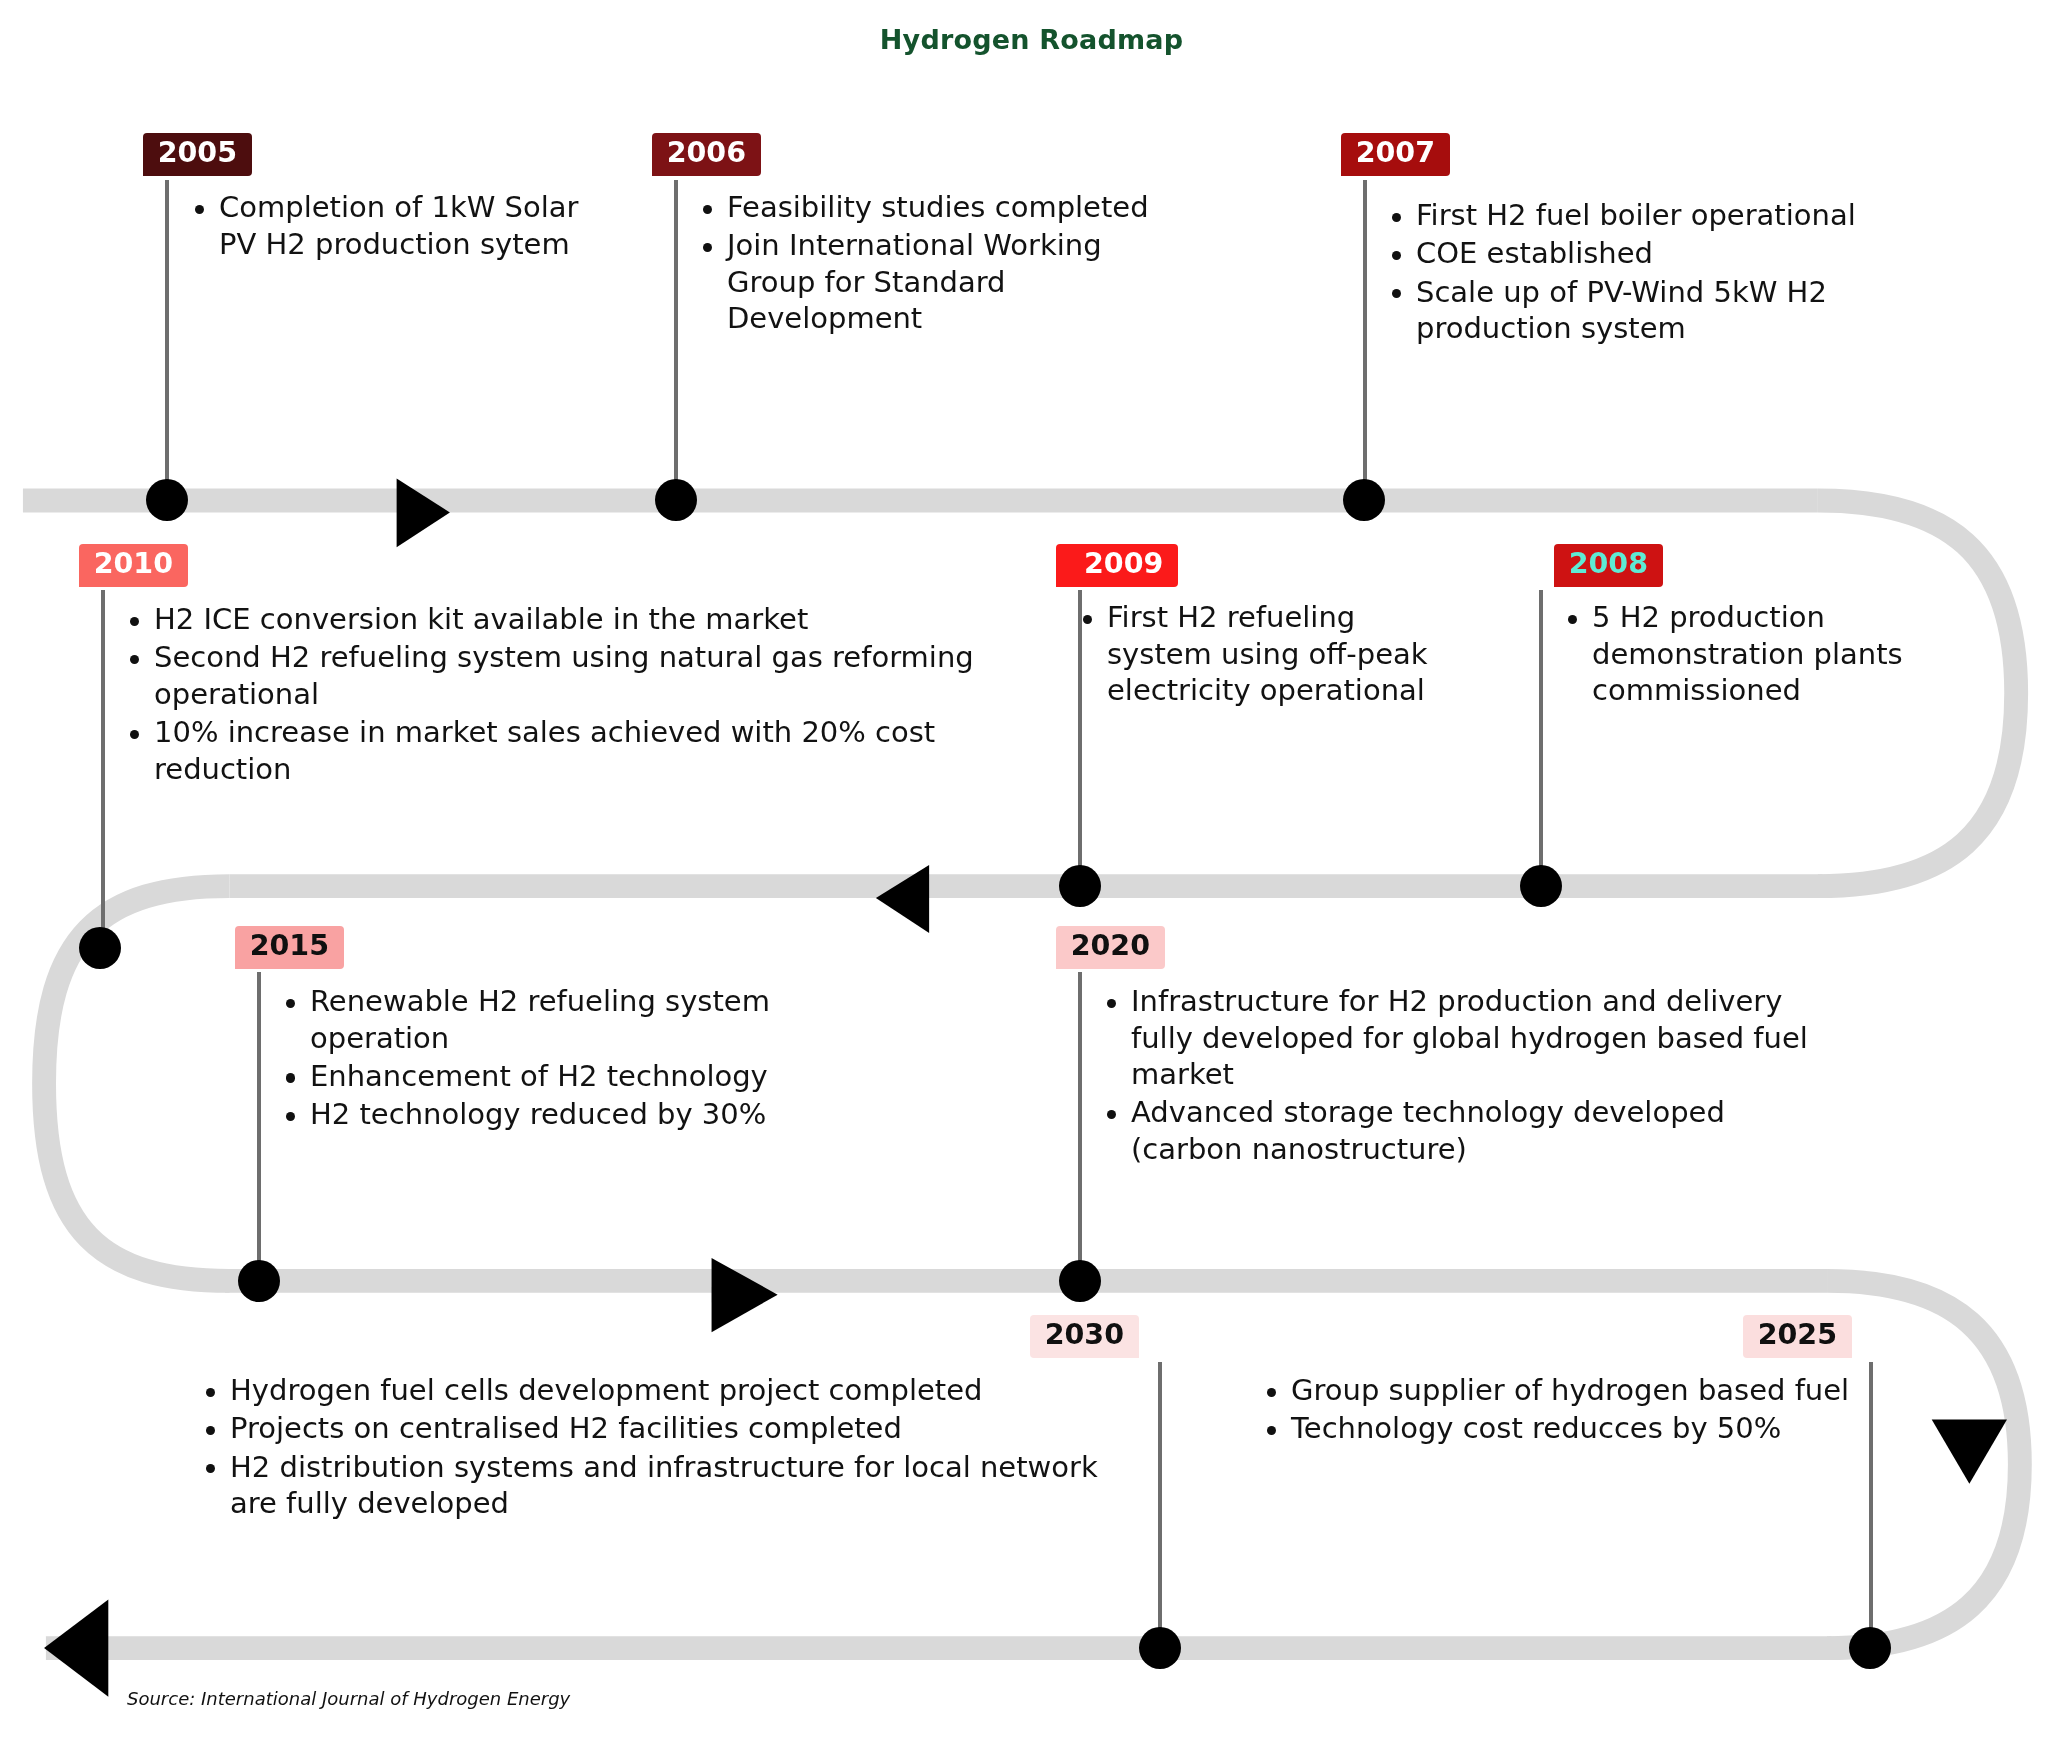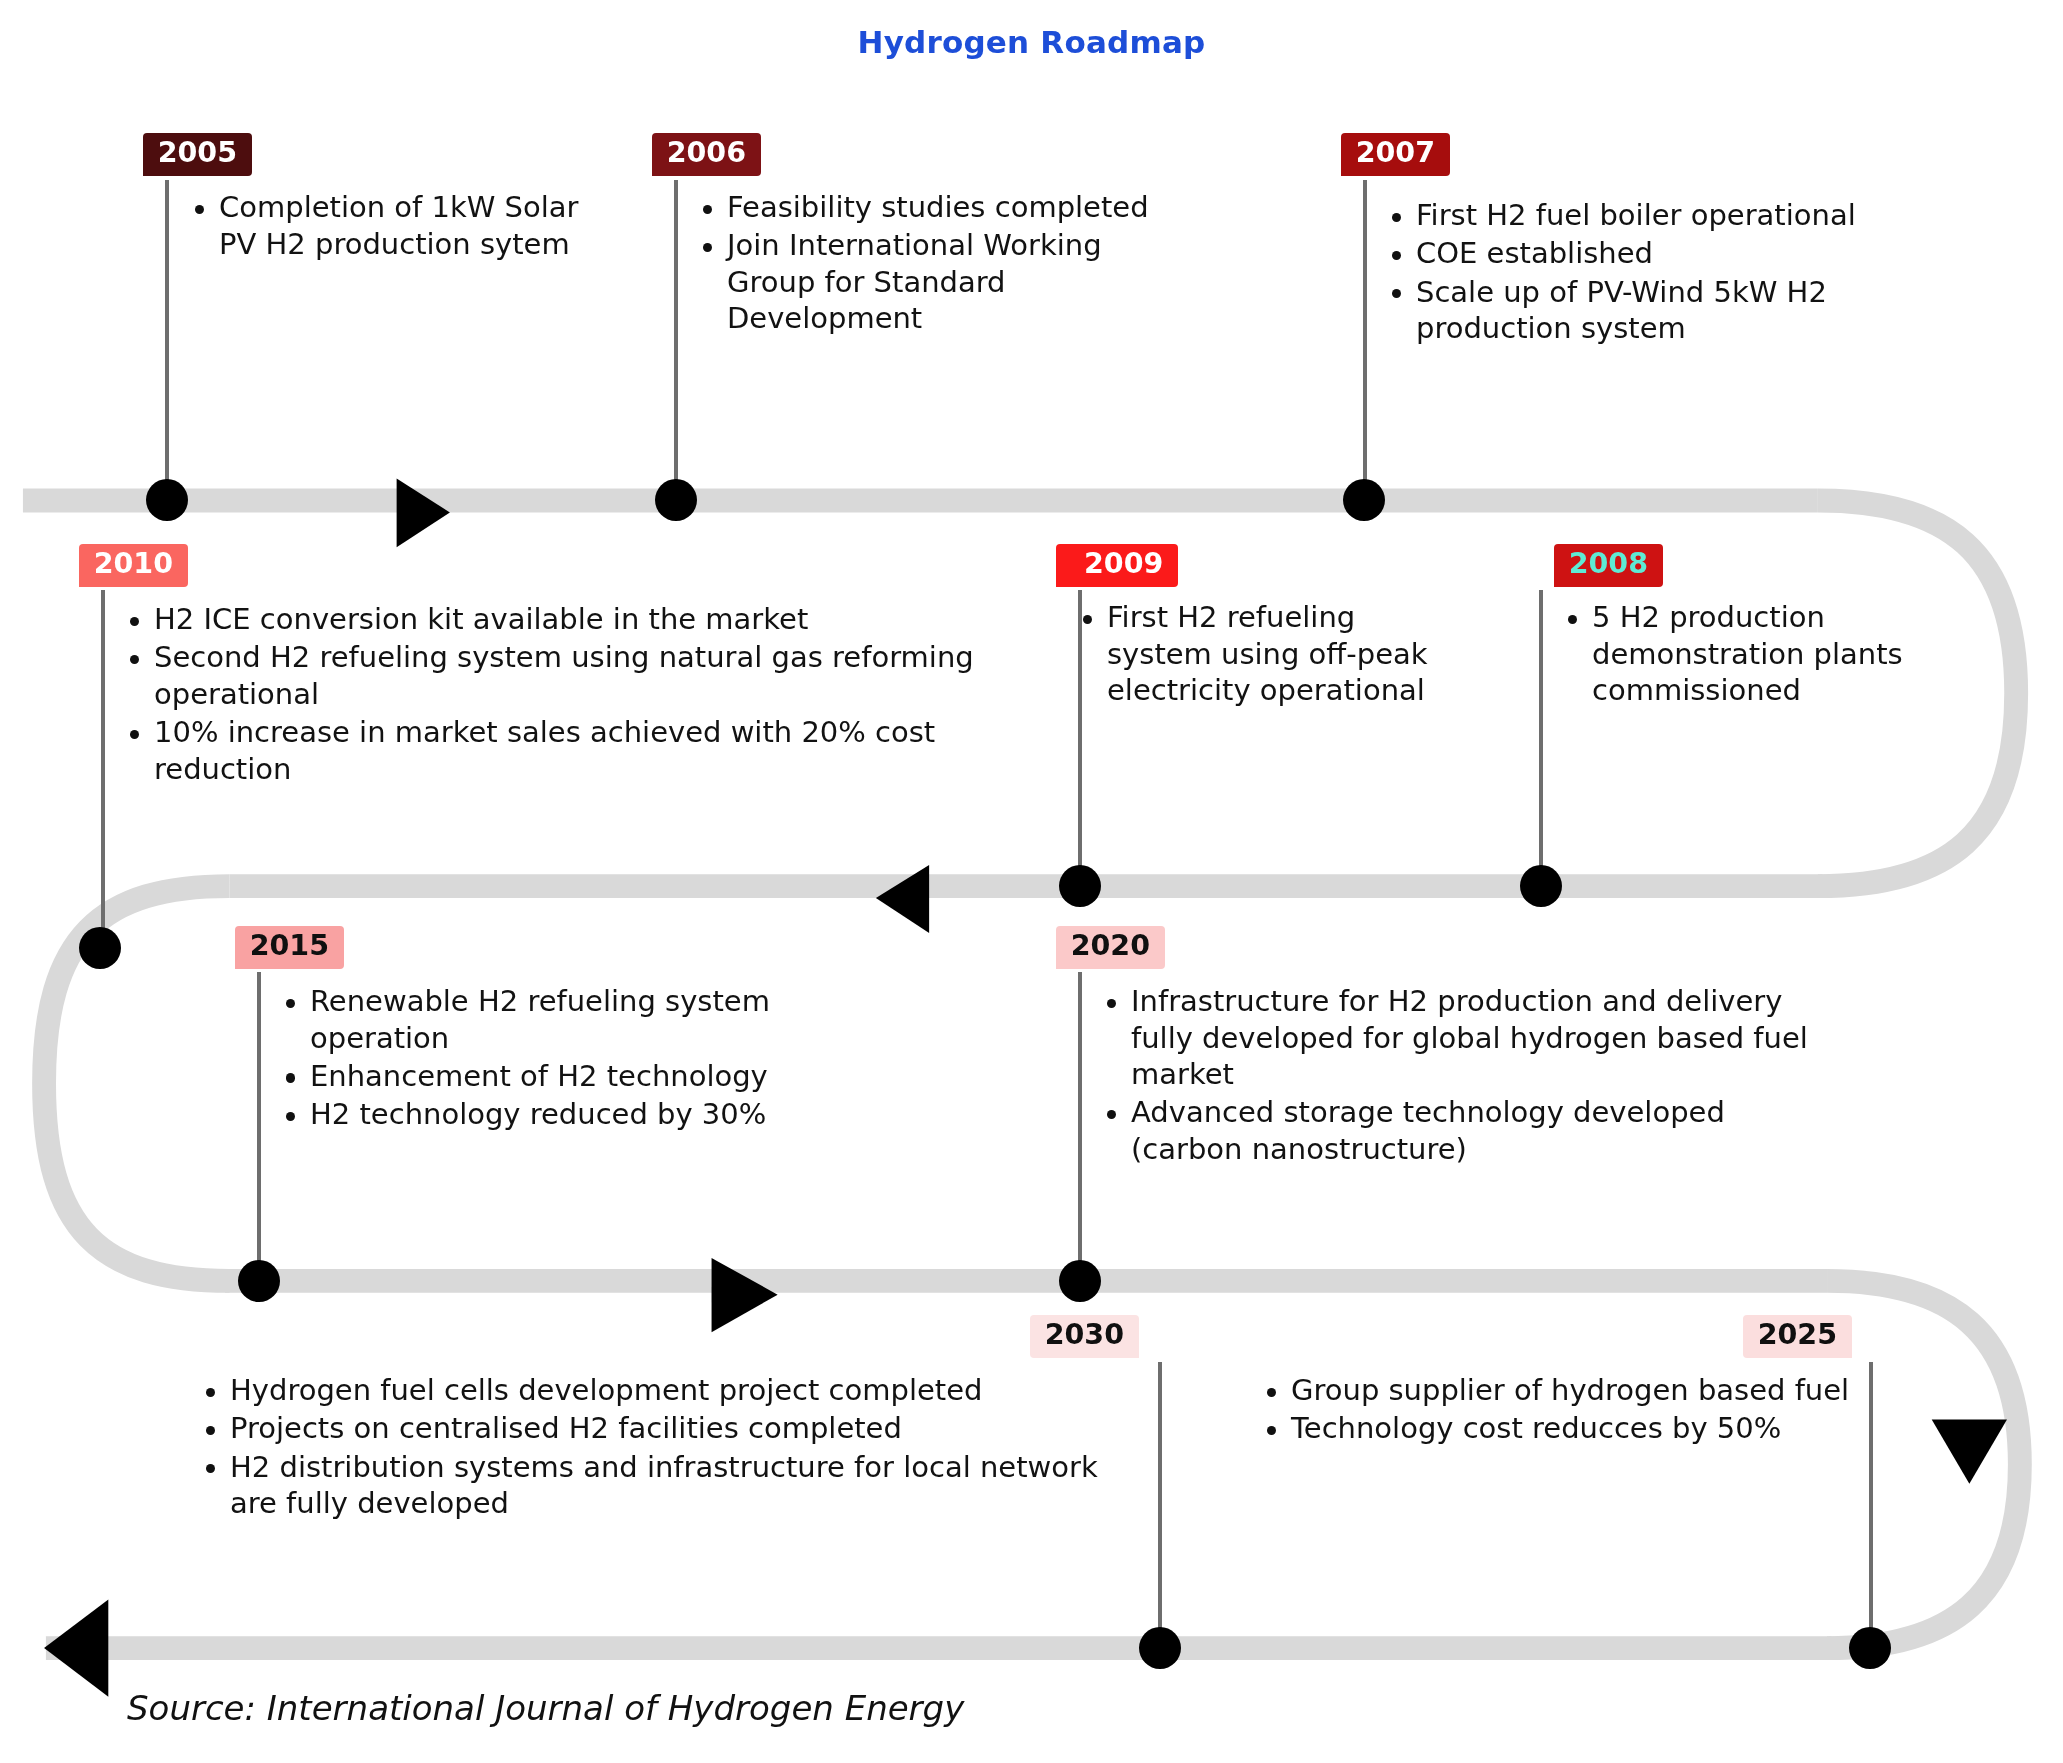--- a/index.html
+++ b/index.html
@@ -24,23 +24,23 @@
     width: 2063px;
     height: 1763px;
     pointer-events: none;
   }
   .chart-title {
     position: absolute;
     left: 0;
     top: 24px;
     width: 2063px;
     text-align: center;
-    font-size: 31px;
+    font-size: 27px;
     font-weight: bold;
-    color: #1d4ed8;
+    color: #14532d;
     letter-spacing: 0.2px;
   }
   .year-badge {
     position: absolute;
     border-radius: 4px;
     padding: 6.4px 14.7px 8.3px 14.7px;
     font-size: 28.5px;
     font-weight: bold;
     line-height: 1.0;
     white-space: nowrap;
@@ -84,21 +84,21 @@
     top: 15.6px;
     width: 9.2px;
     height: 9.2px;
     border-radius: 50%;
     background: #101010;
   }
   .source-note {
     position: absolute;
     left: 127px;
     top: 1688px;
-    font-size: 34px;
+    font-size: 18px;
     font-style: italic;
     color: #111111;
     white-space: nowrap;
   }
 </style>
 </head>
 <body>
 
 <div id="stage">
 

